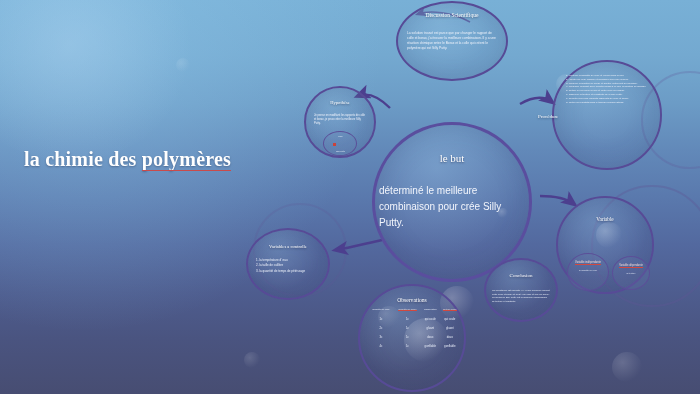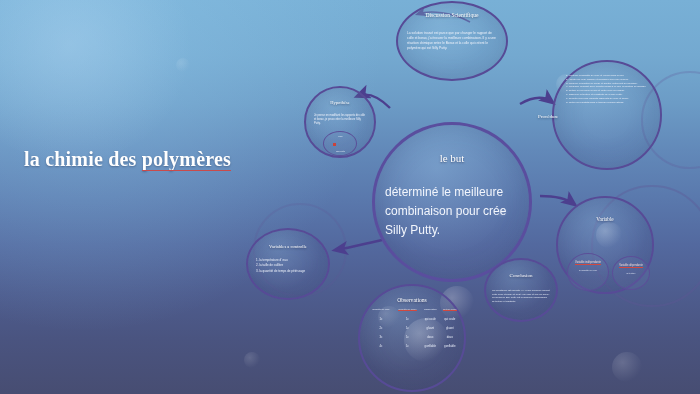--- a/index.html
+++ b/index.html
@@ -92,22 +92,22 @@
   
   #node-but {
     left: 372px; top: 122px;
     width: 160px; height: 160px;
     border-width: 3px;
     border-color: #5a4e9e;
     background: radial-gradient(circle at 40% 28%, rgba(160,200,235,0.34), rgba(100,115,170,0.12) 62%, rgba(80,90,140,0.05) 100%);
   }
   #node-but .hd { top: 27px; font-size: 11px; }
   #node-but .bd {
-    left: 10px; right: 10px; top: 58px;
-    font-size: 12px;
+    left: 4px; right: 10px; top: 58px;
+    font-size: 10px;
     color: #f2f5fc;
     line-height: 1.6;
   }
 
   
   #node-discussion {
     left: 396px; top: 1px;
     width: 112px; height: 80px;
   }
   #node-discussion .hd { top: 9px; font-size: 5.6px; }

